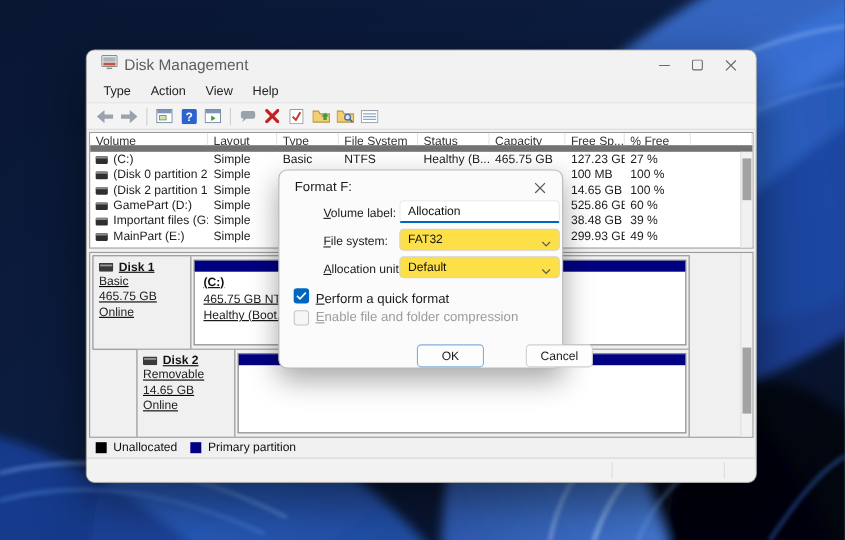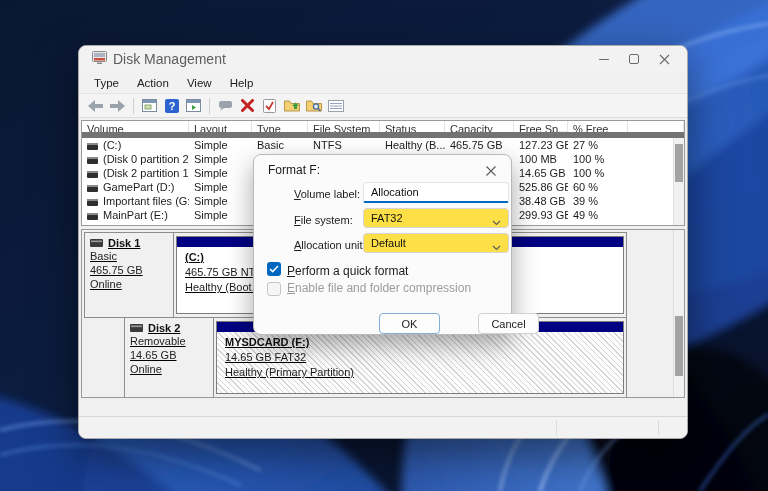--- a/index.html
+++ b/index.html
@@ -381,35 +381,36 @@
                 </svg>
               <span>Disk 2</span>
             </div>
             <div class="dline">Removable</div>
             <div class="dline">14.65 GB</div>
             <div class="dline">Online</div>
           </div>
           <div class="dpart">
             <div class="partbox">
               <div class="partbar" style="background:#000082;"></div>
-              <div class="partbody hatched">
-                <div class="pl1">MYSDCARD  (F:)</div>
-                <div class="pl2">14.65 GB FAT32</div>
-                <div class="pl3">Healthy (Primary Partition)</div>
-              </div>
             </div>
           </div>
         </div>
 
       </div>
       <div class="dscroll">
         <div class="thumb" style="top:86px; height:60px;"></div>
       </div>
     </div>
 
+    <div class="legend">
+      <span class="sw" style="background:#000;"></span>
+      <span>Unallocated</span>
+      <span class="sw" style="background:#000082; margin-left:6px;"></span>
+      <span>Primary partition</span>
+    </div>
 
     <div class="statusbar">
       <span class="ssep" style="right:130px;"></span>
       <span class="ssep" style="right:28px;"></span>
     </div>
   </div>
 
   <div class="dialog">
     <div class="dlg-title">Format F:</div>
     <div class="dlg-close">

